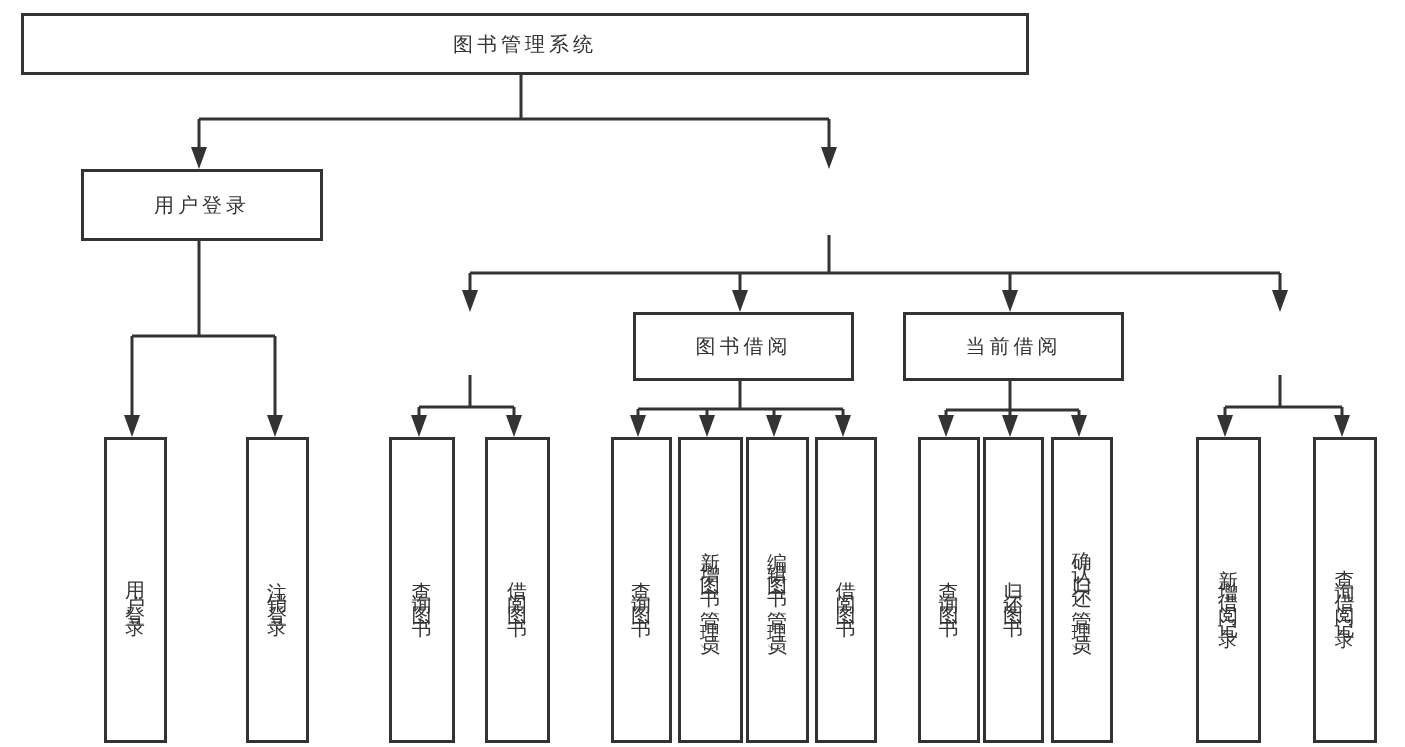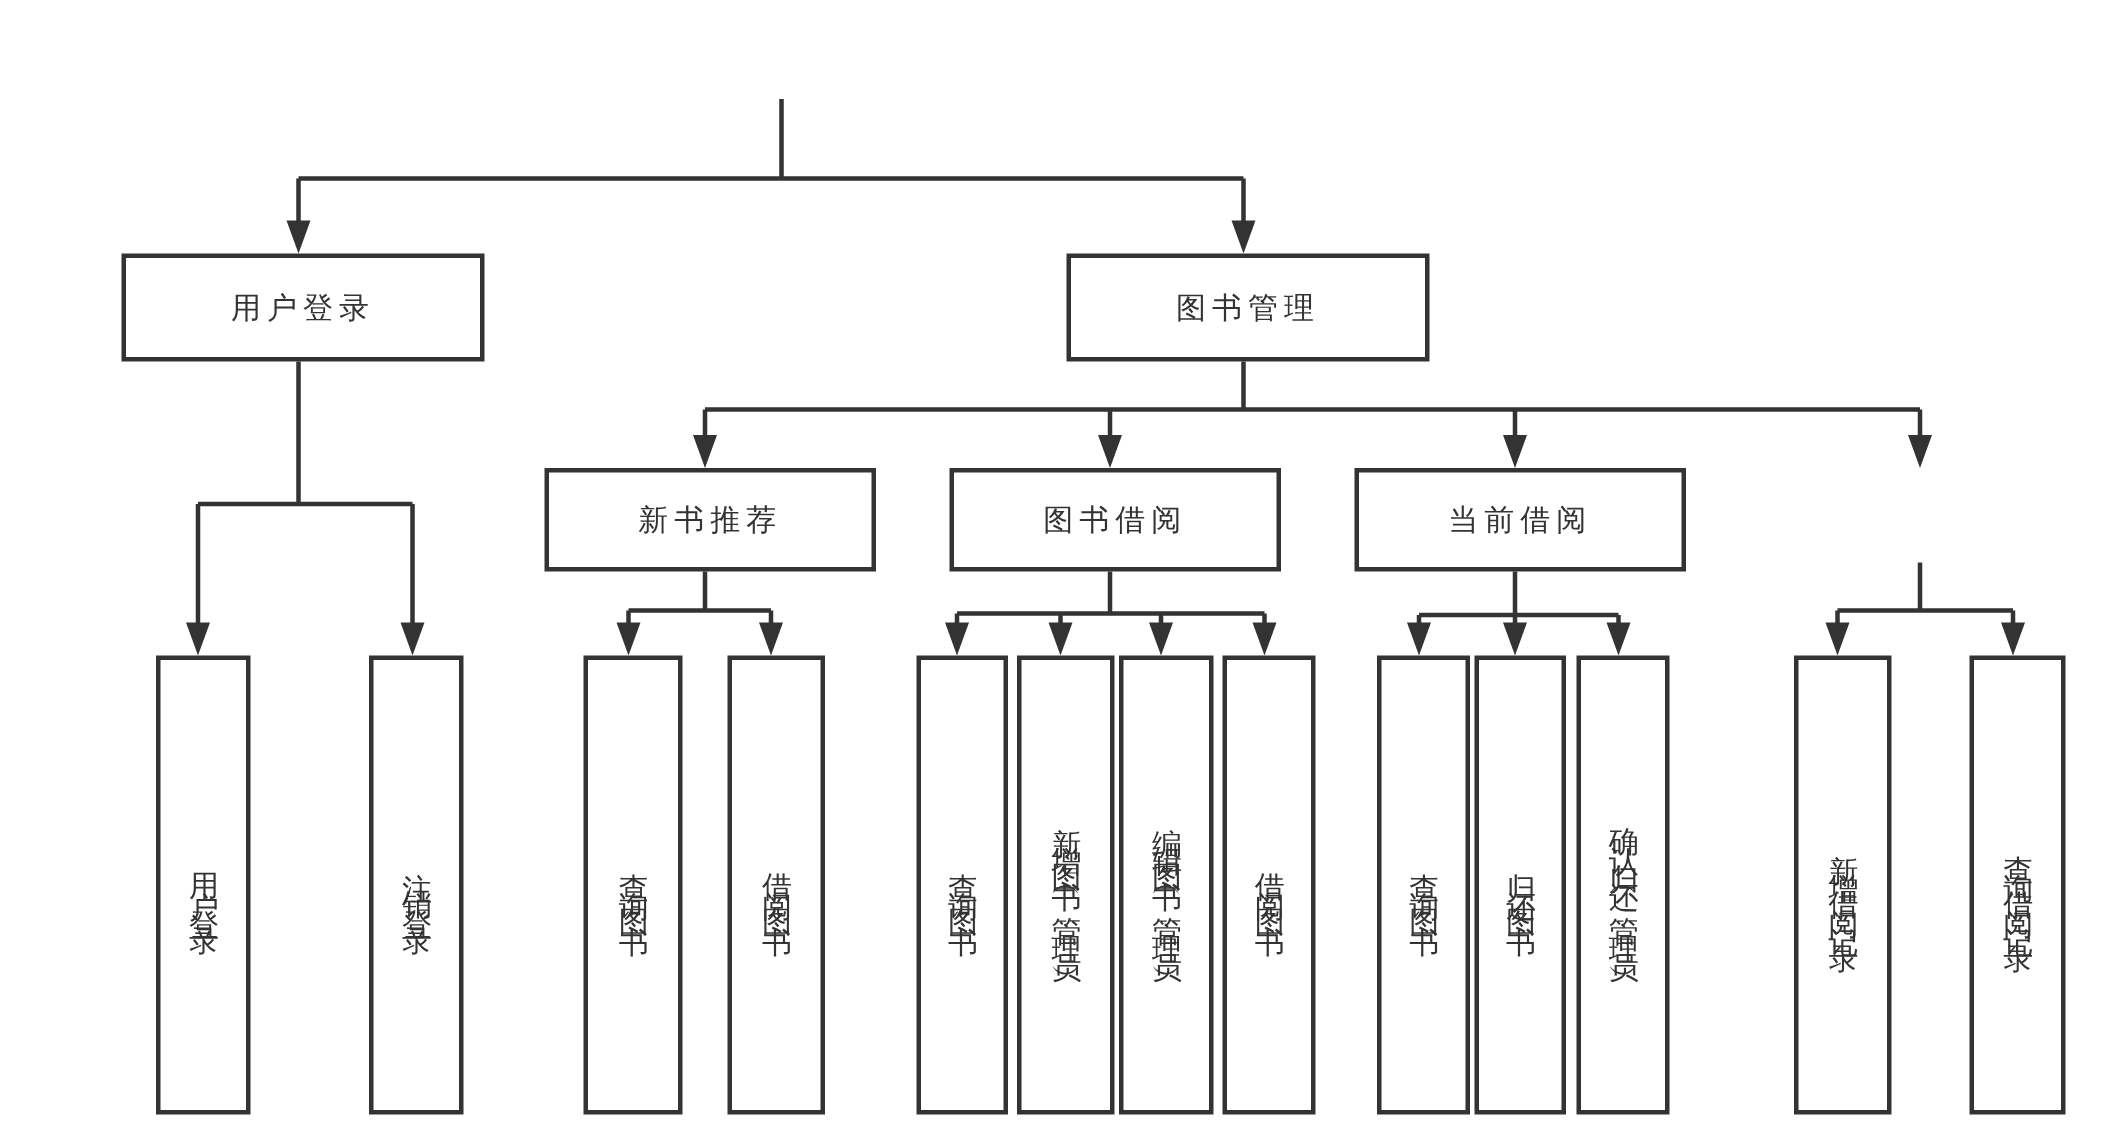--- a/index.html
+++ b/index.html
@@ -61,25 +61,24 @@
       <path d="M766,415 L782,415 L774,437 Z"></path>
       <path d="M835,415 L851,415 L843,437 Z"></path>
       <path d="M938,415 L954,415 L946,437 Z"></path>
       <path d="M1002,415 L1018,415 L1010,437 Z"></path>
       <path d="M1071,415 L1087,415 L1079,437 Z"></path>
       <path d="M1217,415 L1233,415 L1225,437 Z"></path>
       <path d="M1334,415 L1350,415 L1342,437 Z"></path>
     </g>
   </svg>
 
+  <div class="node" style="left:21px;top:13px;width:1002px;height:56px">图书管理系统</div>
 
   <div class="node" style="left:81px;top:169px;width:236px;height:66px">用户登录</div>
-  <div class="node" style="left:711px;top:169px;width:236px;height:66px">图书管理</div>
 
-  <div class="node" style="left:363px;top:312px;width:215px;height:63px">新书推荐</div>
   <div class="node" style="left:903px;top:312px;width:215px;height:63px">当前借阅</div>
   <div class="node" style="left:633px;top:312px;width:215px;height:63px">图书借阅</div>
 
   <div class="node vnode" style="left:104px;top:437px;width:57px;height:300px">用户登录</div>
   <div class="node vnode" style="left:246px;top:437px;width:57px;height:300px">注销登录</div>
 
   <div class="node vnode" style="left:389px;top:437px;width:60px;height:300px">查询图书</div>
   <div class="node vnode" style="left:485px;top:437px;width:59px;height:300px">借阅图书</div>
 
   <div class="node vnode" style="left:611px;top:437px;width:55px;height:300px">查询图书</div>

